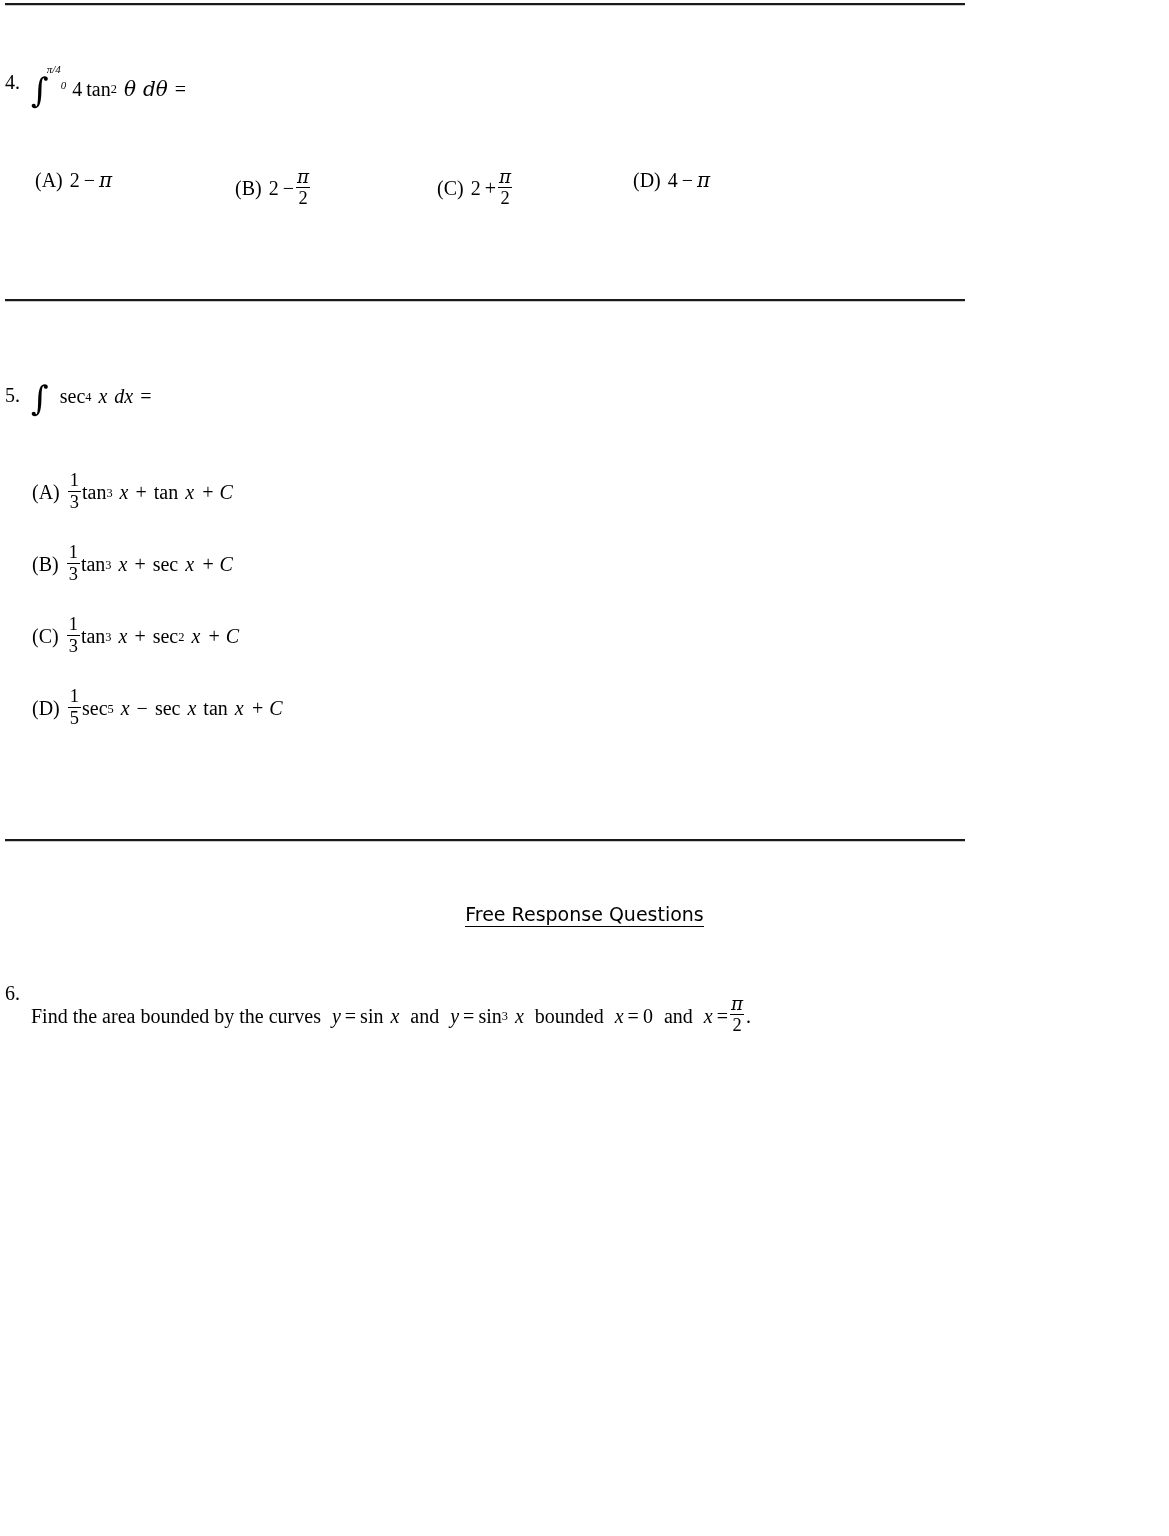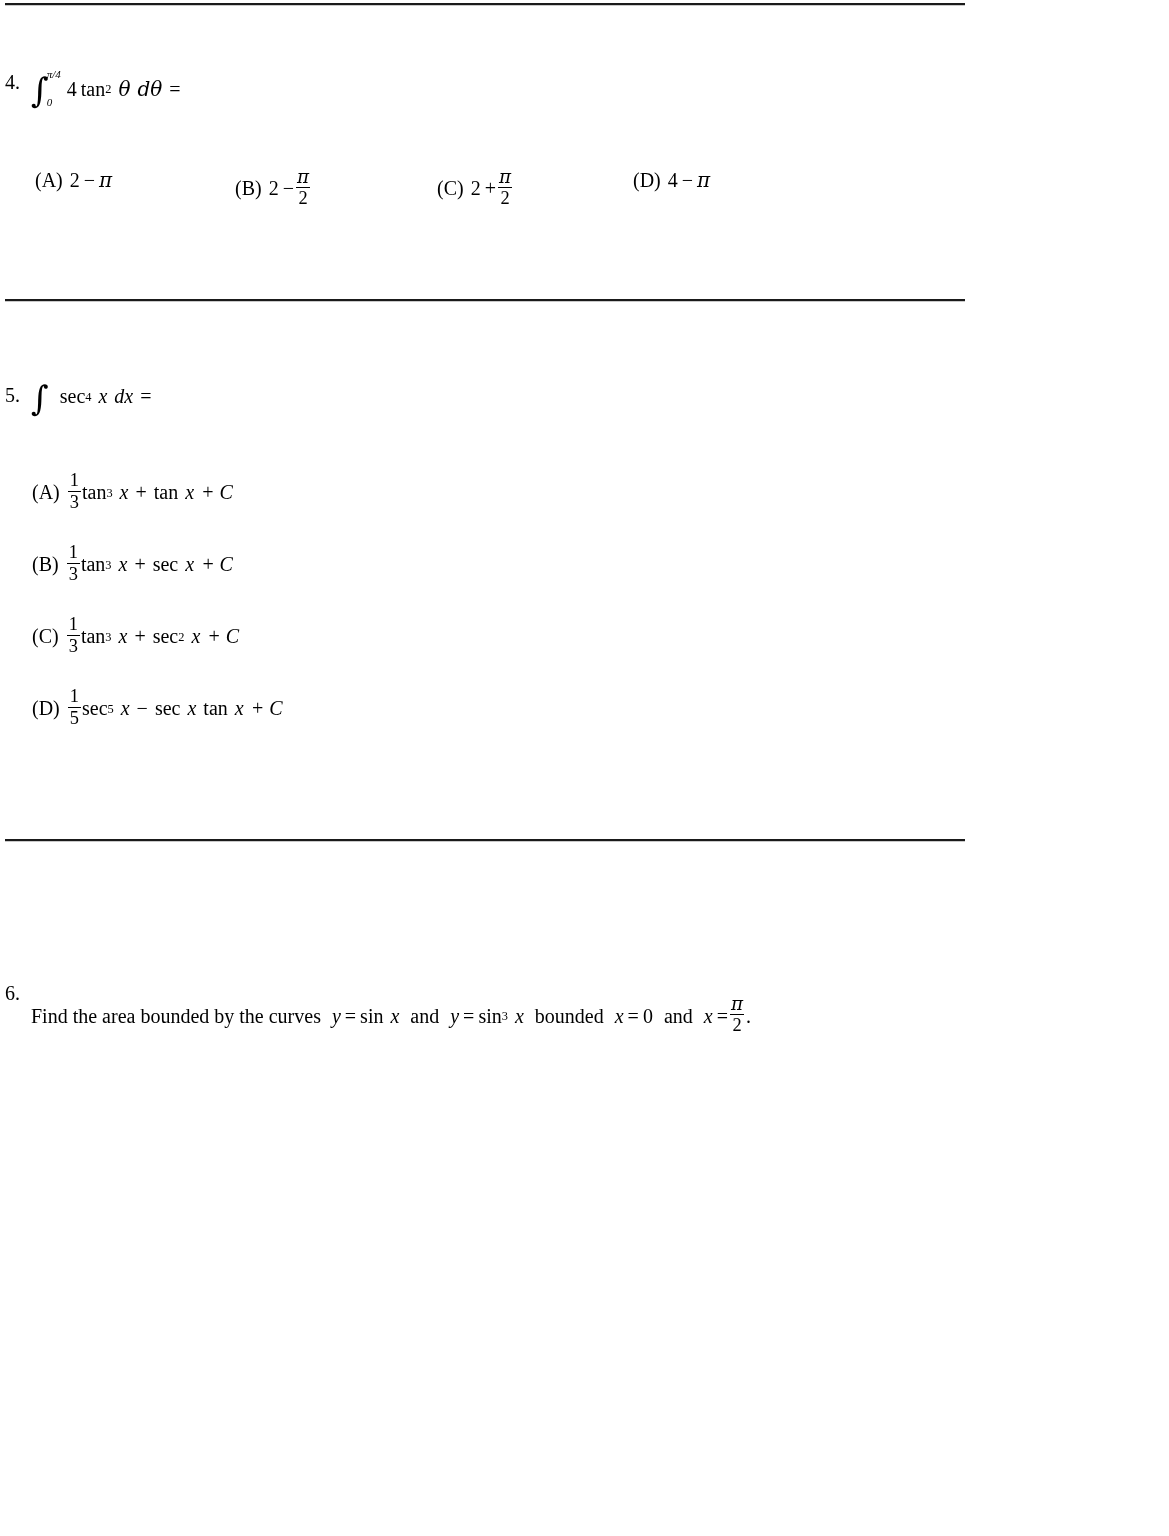--- a/index.html
+++ b/index.html
@@ -74,21 +74,21 @@
   .intg {
     font-family: "DejaVu Serif", serif;
     font-size: 34px;
     line-height: 0.7;
     display: inline-block;
     position: relative;
     top: 2px;
   }
   .intg-lim {
     display: inline-flex;
-    flex-direction: column;
+    flex-direction: row;
     justify-content: center;
     font-size: 11px;
     font-style: italic;
     line-height: 1.05;
     position: relative;
     left: -2px;
     height: 34px;
   }
   .intg-lim .up   { position: relative; top: -8px; }
   .intg-lim .down { position: relative; top: 8px; }
@@ -331,20 +331,23 @@
       <span class="it">x</span>
       <span class="sp-m"></span>
       <span class="rm">tan</span>
       <span class="sp-m"></span>
       <span class="it">x</span>
       <span class="sp-m"></span>
       <span class="it">+ C</span>
     </span>
   </div>
 
+  <div class="section-heading" style="top:903px;">
+    <span>Free Response Questions</span>
+  </div>
 
   <div class="problem" style="left:5px; top:983px;">
     <span class="qnum">6.</span>
     <span class="sp-l"></span>
     <span class="sentence">
       <span class="rm">Find the area bounded by the curves</span>
       <span class="sp-l"></span>
       <span class="math">
         <span class="it">y</span>
         <span class="sp-s"></span>

